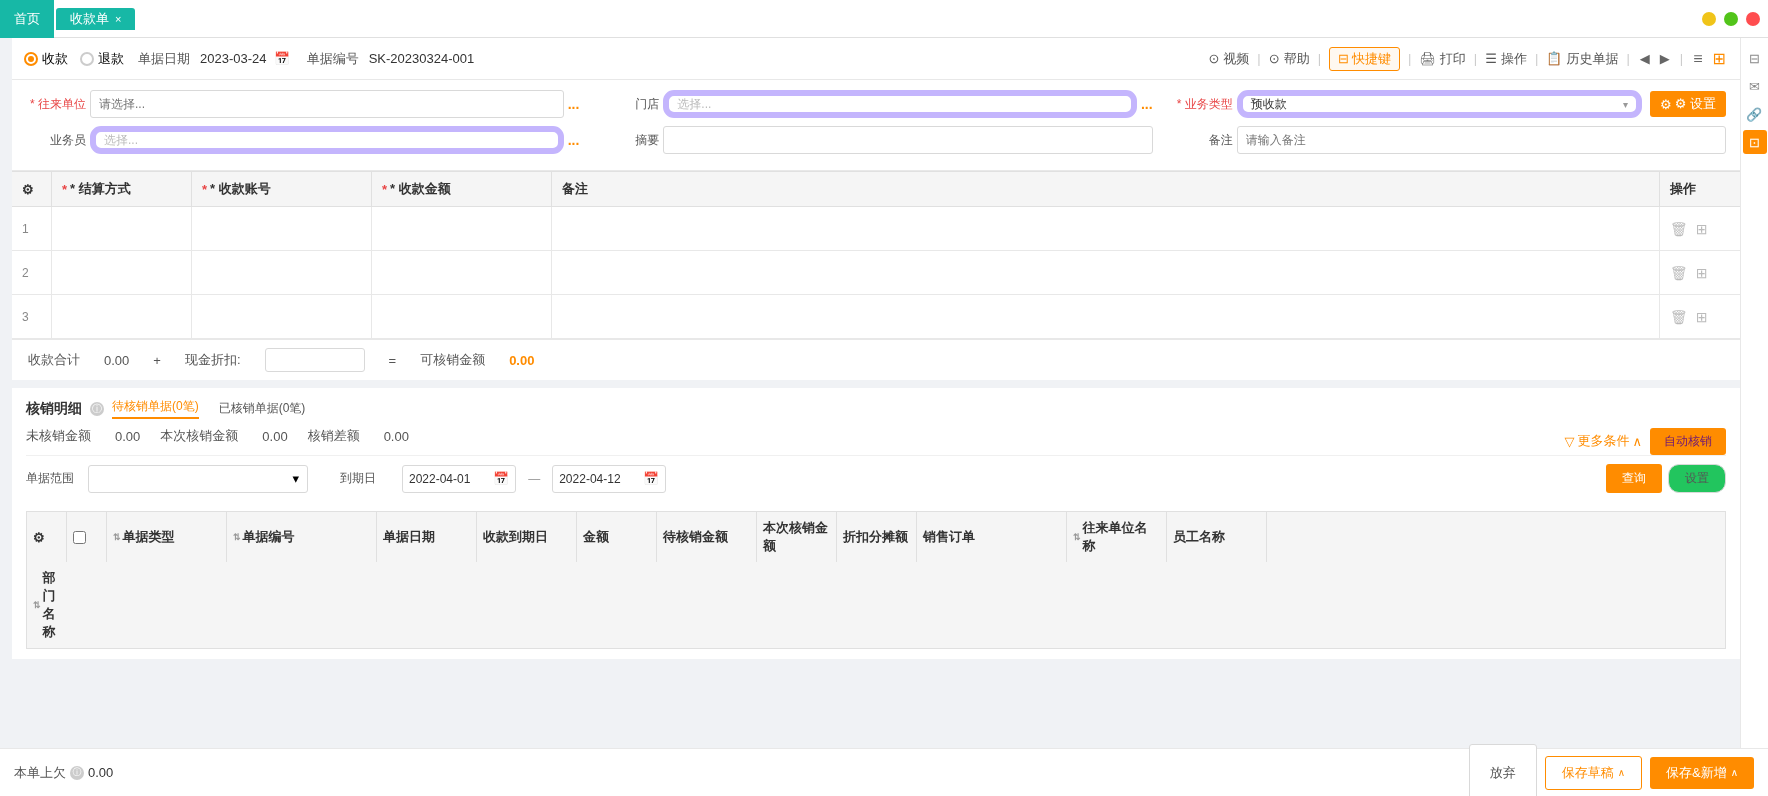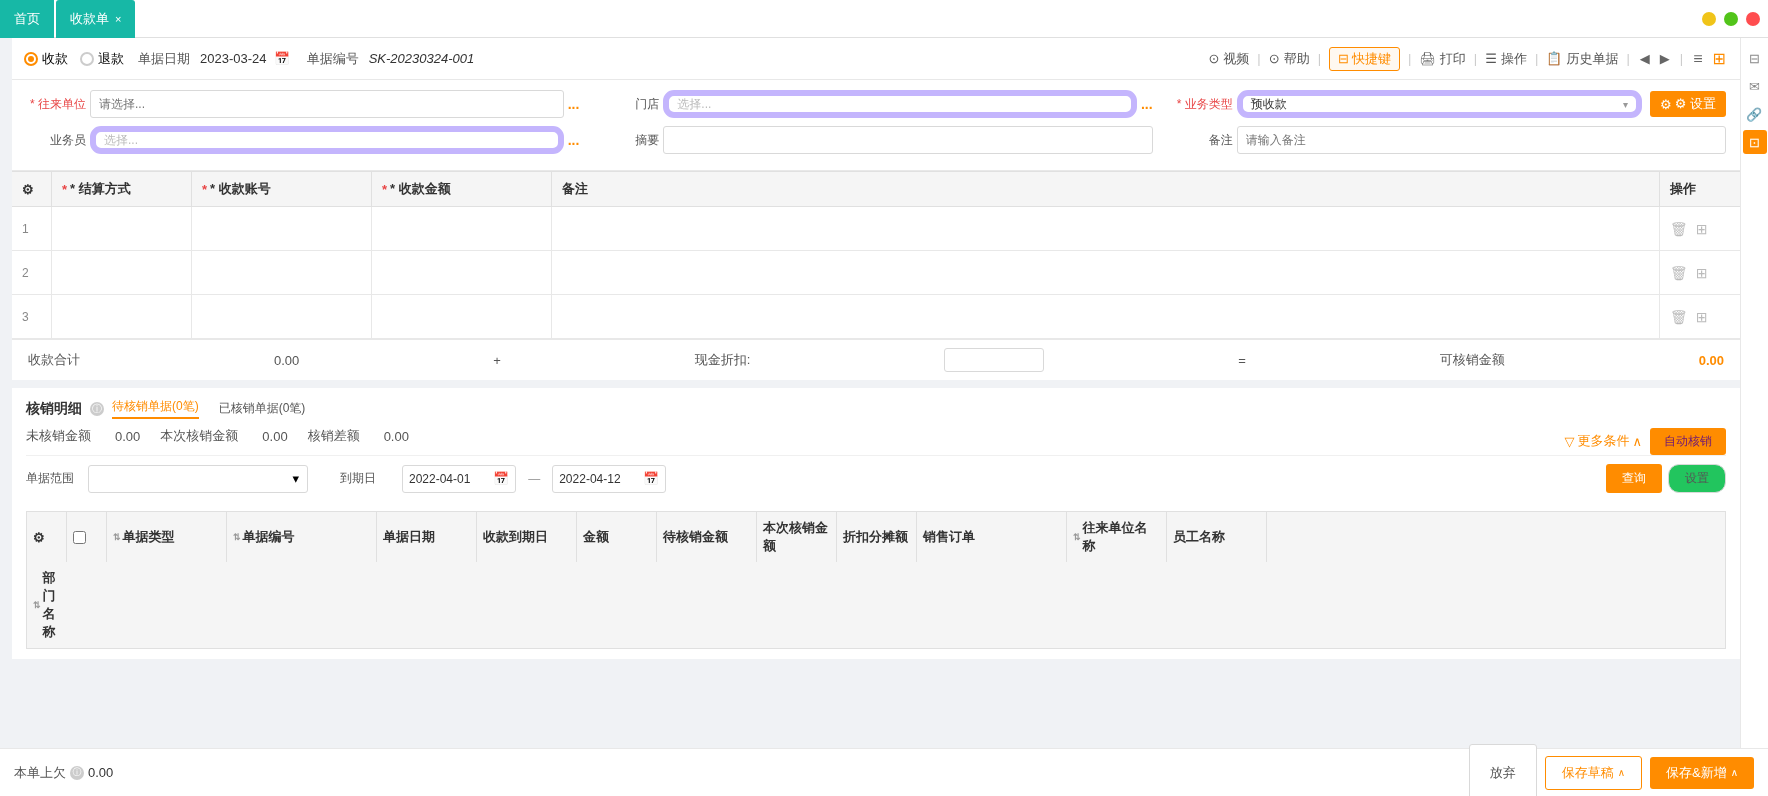--- a/index.html
+++ b/index.html
@@ -9,21 +9,21 @@
     .tab-bar {
       display: flex; align-items: center; background: #fff;
       height: 38px; border-bottom: 1px solid #e0e0e0;
       padding: 0 0;
     }
     .tab-home {
       padding: 0 14px; height: 38px; display: flex; align-items: center;
       color: #fff; background: #17b8a6; font-size: 13px; cursor: pointer;
     }
     .tab-active {
-      padding: 0 14px; height: 38px; display: flex; align-items: center;
+      padding: 0 14px; height: 22px; display: flex; align-items: center;
       color: #fff; background: #17b8a6; font-size: 13px; cursor: pointer;
       margin-left: 2px; border-radius: 3px 3px 0 0;
     }
     .tab-close { margin-left: 6px; font-size: 11px; cursor: pointer; }
     .tab-spacer { flex: 1; }
     .win-controls { display: flex; gap: 8px; align-items: center; padding-right: 8px; }
     .win-btn { width: 14px; height: 14px; border-radius: 50%; cursor: pointer; border: none; }
     .win-btn-min { background: #f0c419; }
     .win-btn-max { background: #52c41a; }
     .win-btn-close { background: #ff4d4f; }
@@ -106,23 +106,23 @@
     .td {
       padding: 6px 10px; border-right: 1px solid #e8e8e8;
       display: flex; align-items: center; font-size: 12px; color: #333;
     }
     .td:last-child { border-right: none; gap: 8px; }
     .row-num { color: #888; font-size: 12px; }
     .action-icon { color: #bbb; cursor: pointer; font-size: 14px; }
 
     
     .summary-bar {
-      display: flex; justify-content: space-between; align-items: center;
+      display: flex; justify-content: flex-start; align-items: center;
       padding: 8px 16px; background: #fff; border-top: 1px solid #e8e8e8;
-      gap: 8px; font-size: 12px; color: #555;
+      gap: 24px; font-size: 12px; color: #555;
     }
     .summary-input {
       width: 100px; height: 24px; border: 1px solid #d9d9d9;
       border-radius: 3px; padding: 0 6px; font-size: 12px;
     }
     .summary-value { color: #ff8c00; font-weight: bold; font-size: 13px; }
 
     
     .section-divider { height: 8px; background: #f0f2f5; }
 
@@ -268,21 +268,21 @@
       </div>
       <div class="radio-item">
         <div class="radio-dot"></div>
         <span>退款</span>
       </div>
     </div>
     <span class="toolbar-label">单据日期</span>
     <span class="toolbar-value" style="margin-left:4px;">2023-03-24</span>
     <span class="toolbar-icon">📅</span>
     <span class="toolbar-label" style="margin-left:8px;">单据编号</span>
-    <span class="toolbar-value" style="margin-left:4px;font-style:italic;">SK-20230324-001</span>
+    <span class="toolbar-value" style="margin-left:4px;">SK-20230324-001</span>
     <div class="toolbar-spacer"></div>
     <div class="toolbar-action">
       <span>⊙</span>
       <span>视频</span>
     </div>
     <span class="toolbar-sep">|</span>
     <div class="toolbar-action">
       <span>⊙</span>
       <span>帮助</span>
     </div>

